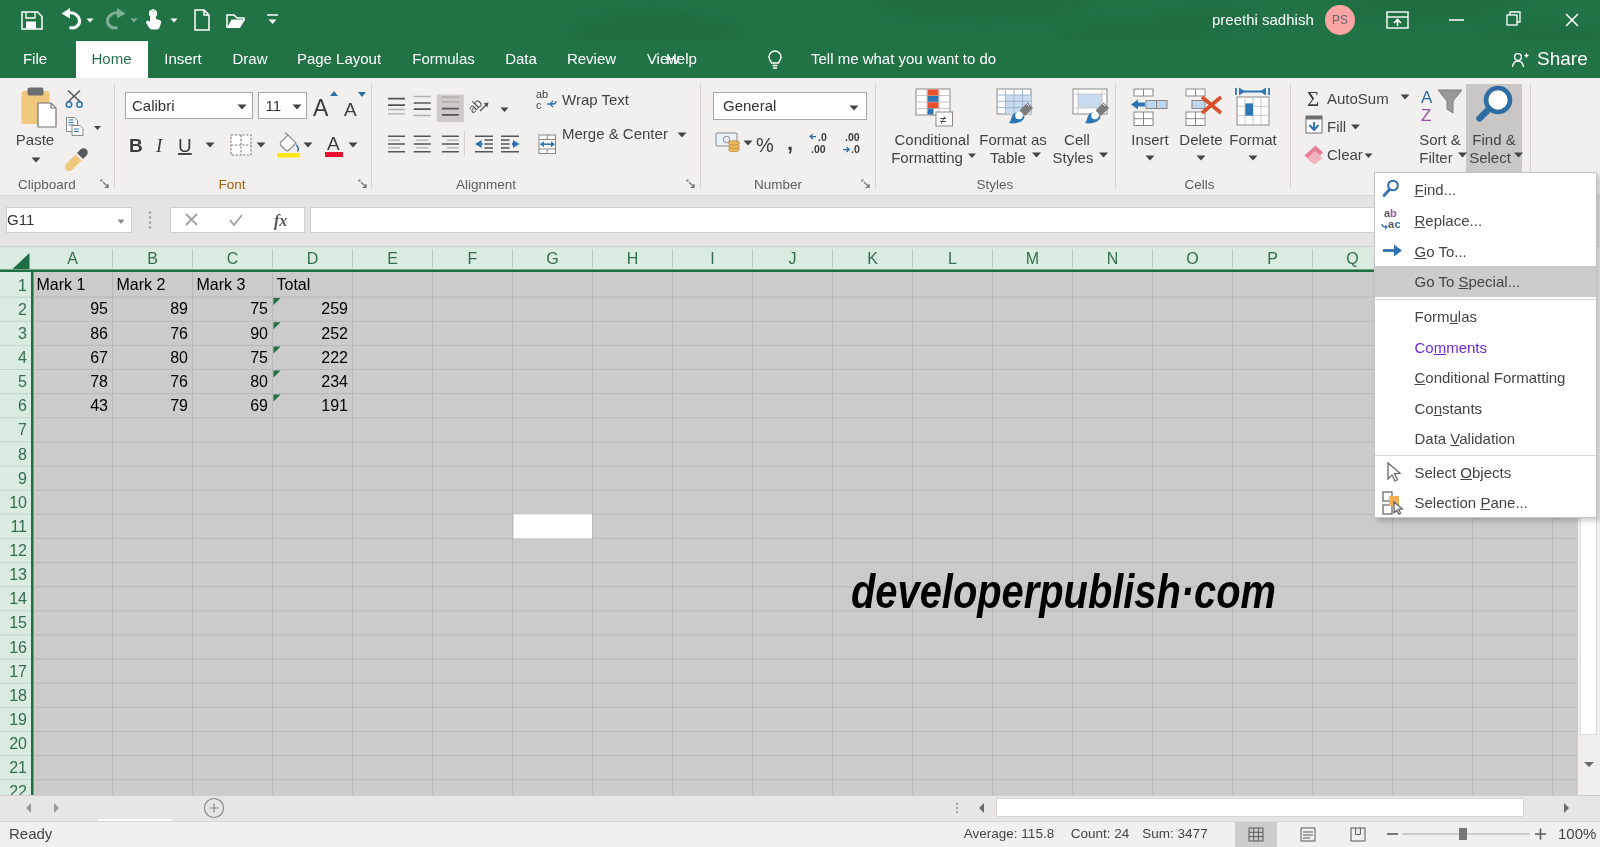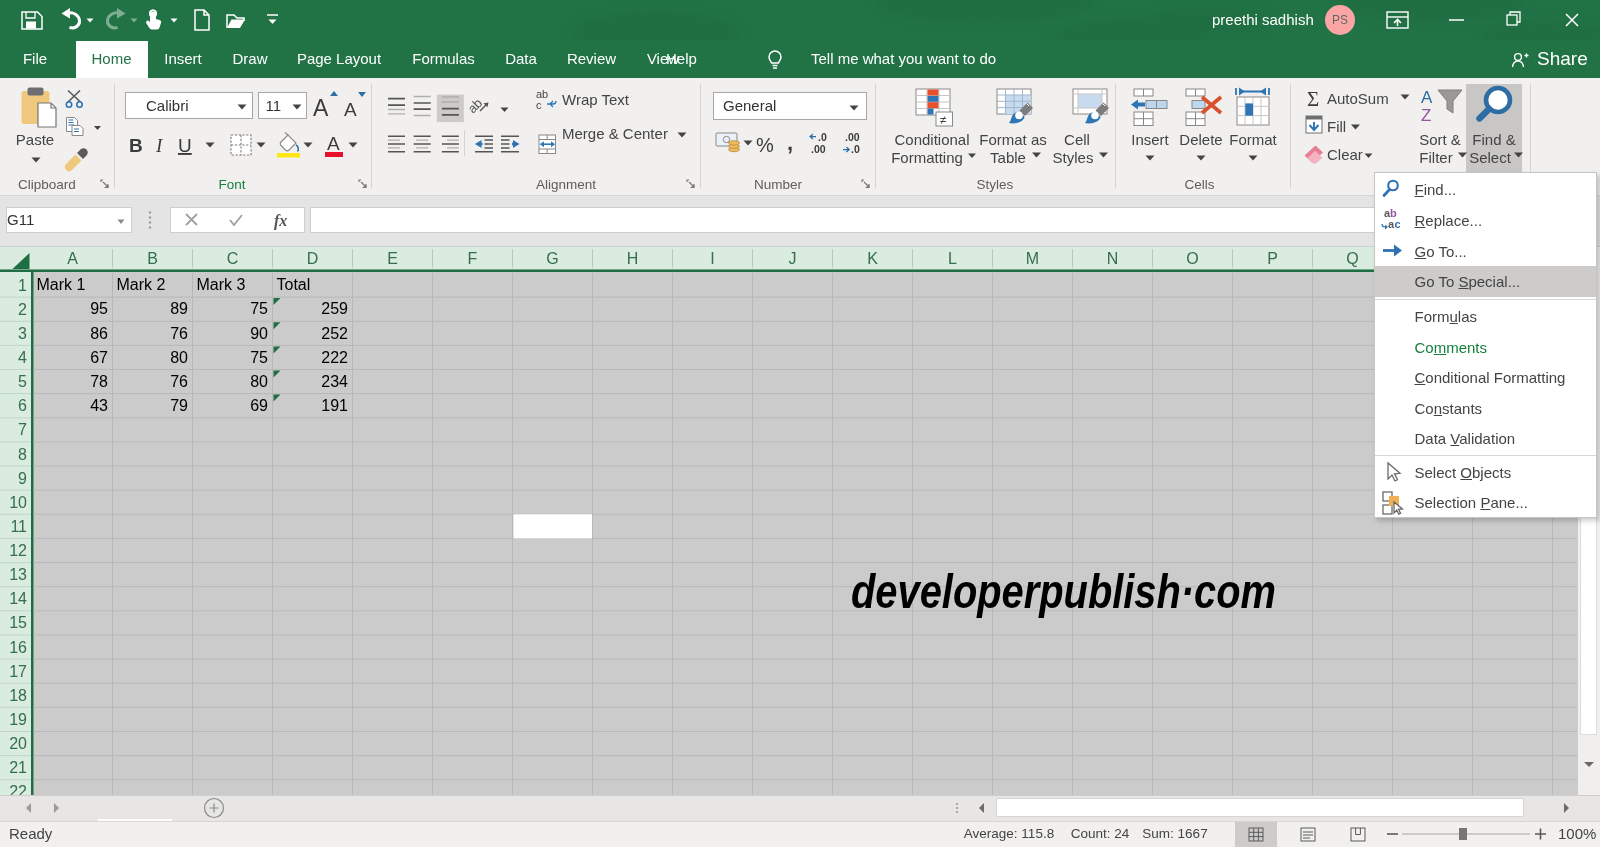--- a/index.html
+++ b/index.html
@@ -99,22 +99,22 @@
 </div>
 <div class="abs" style="left:0;top:78px;width:1600px;height:118px;background:#f1f0ef;border-bottom:1px solid #d8d6d4">
 <div class="abs" style="left:113.5px;top:6px;width:1px;height:104px;background:#d5d2cf"></div>
 <div class="abs" style="left:371px;top:6px;width:1px;height:104px;background:#d5d2cf"></div>
 <div class="abs" style="left:700px;top:6px;width:1px;height:104px;background:#d5d2cf"></div>
 <div class="abs" style="left:875px;top:6px;width:1px;height:104px;background:#d5d2cf"></div>
 <div class="abs" style="left:1114.5px;top:6px;width:1px;height:104px;background:#d5d2cf"></div>
 <div class="abs" style="left:1289.5px;top:6px;width:1px;height:104px;background:#d5d2cf"></div>
 <div class="abs" style="left:1530px;top:6px;width:1px;height:104px;background:#d5d2cf"></div>
 <div class="abs" style="left:-23px;top:99px;width:140px;text-align:center;font-size:13.5px;color:#5f5d5b">Clipboard</div>
-<div class="abs" style="left:162px;top:99px;width:140px;text-align:center;font-size:13.5px;color:#15803d">Font</div>
-<div class="abs" style="left:456px;top:99px;width:140px;text-align:right;font-size:13.5px;color:#5f5d5b">Alignment</div>
+<div class="abs" style="left:162px;top:99px;width:140px;text-align:center;font-size:13.5px;color:#a16207">Font</div>
+<div class="abs" style="left:456px;top:99px;width:140px;text-align:left;font-size:13.5px;color:#5f5d5b">Alignment</div>
 <div class="abs" style="left:708px;top:99px;width:140px;text-align:center;font-size:13.5px;color:#5f5d5b">Number</div>
 <div class="abs" style="left:925px;top:99px;width:140px;text-align:center;font-size:13.5px;color:#5f5d5b">Styles</div>
 <div class="abs" style="left:1129.5px;top:99px;width:140px;text-align:center;font-size:13.5px;color:#5f5d5b">Cells</div>
 <svg class="abs" style="left:99px;top:100px" width="12" height="12" viewBox="0 0 12 12" stroke="#7a7876" fill="none">
       <path d="M2 4 v-2 h2 M4 4 l4 4 M9 6 v3.5 h-3.5" stroke-width="1.2"></path>
       <path d="M9.5 9.5 l-3 -0.6 2.4 -2.4 z" fill="#7a7876" stroke="none"></path>
     </svg>
 <svg class="abs" style="left:357px;top:100px" width="12" height="12" viewBox="0 0 12 12" stroke="#7a7876" fill="none">
       <path d="M2 4 v-2 h2 M4 4 l4 4 M9 6 v3.5 h-3.5" stroke-width="1.2"></path>
       <path d="M9.5 9.5 l-3 -0.6 2.4 -2.4 z" fill="#7a7876" stroke="none"></path>
@@ -147,21 +147,21 @@
  <path d="M68.5 42 h5 M68.5 44.5 h5 M68.5 47 h6" stroke="#2e75b5"></path>
  <path d="M72 47.5 h8 l3 3 v7 h-11 z"></path>
  <path d="M74 51 h5 M74 53.5 h5" stroke="#2e75b5"></path>
 </g>
 <path d="M94 48 l7 0 l-3.5 4 z" fill="#444" stroke="none"></path>
 <g>
  <path d="M66 86 l9.5 -9.5 6 6 -9.5 9.5 c-1.7 1.7 -4.3 1.7 -6 0 c-1.7 -1.7 -1.7 -4.3 0 -6 z" fill="#efc87e"></path>
  <path d="M77 75 l3.5 -3.5 c1.7 -1.7 4.3 -1.7 6 0 c1.7 1.7 1.7 4.3 0 6 l-3.5 3.5 z" fill="#5a5a5a"></path>
 </g>
 </svg>
-<div class="abs" style="left:125px;top:92px;width:128px;height:27px;background:#fff;border:1px solid #a9a7a5;font-size:15px;color:#333;line-height:25px;padding-left:20px">Calibri</div>
+<div class="abs" style="left:125px;top:92px;width:128px;height:27px;background:#fff;border:1px solid #a9a7a5;font-size:15px;color:#333;line-height:25px;padding-left:6px">Calibri</div>
 <svg class="abs" style="left:236px;top:101px" width="12" height="10" viewBox="0 0 12 10">
     <path d="M1.5 3.6 l9 0 l-4.5 5 z" fill="#444" stroke="none"></path>
   </svg>
 <div class="abs" style="left:257.5px;top:92px;width:49px;height:27px;background:#fff;border:1px solid #a9a7a5;font-size:15px;color:#333;line-height:25px;padding-left:7px">11</div>
 <svg class="abs" style="left:291px;top:101px" width="12" height="10" viewBox="0 0 12 10">
     <path d="M1.5 3.6 l9 0 l-4.5 5 z" fill="#444" stroke="none"></path>
   </svg>
 <svg class="abs" style="left:310px;top:88px" width="60" height="36" viewBox="0 0 60 36">
 <text x="3" y="28" font-size="23" fill="#3b3b3b">A</text>
     <path d="M20 8 l4 -5 4 5 z" fill="#2d6da3"></path>
@@ -584,21 +584,21 @@
     <path d="M34 8 l-5 5 5 5 z" fill="#6a6a6a"></path>
   </svg>
 <div class="abs" style="left:996px;top:798px;width:528px;height:19px;background:#fff;border:1px solid #d6d5d4;border-radius:2px"></div>
 <svg class="abs" style="left:1552px;top:795px" width="30" height="26" viewBox="0 0 30 26">
     <path d="M12 8 l5 5 -5 5 z" fill="#6a6a6a"></path>
   </svg>
 <div class="abs" style="left:0;top:821px;width:1600px;height:26px;background:#f1f0ef;border-top:1px solid #d8d6d4"></div>
 <div class="abs" style="left:9px;top:821px;height:26px;line-height:26px;font-size:15px;color:#444444">Ready</div>
 <div class="abs" style="left:929px;top:821px;width:160px;text-align:center;height:26px;line-height:26px;font-size:13.5px;color:#444444">Average: 115.8</div>
 <div class="abs" style="left:1020px;top:821px;width:160px;text-align:center;height:26px;line-height:26px;font-size:13.5px;color:#444444">Count: 24</div>
-<div class="abs" style="left:1095px;top:821px;width:160px;text-align:center;height:26px;line-height:26px;font-size:13.5px;color:#444444">Sum: 1667</div>
+<div class="abs" style="left:1095px;top:821px;width:160px;text-align:center;height:26px;line-height:26px;font-size:13.5px;color:#444444">Sum: 3477</div>
 <div class="abs" style="left:1235px;top:822px;width:42px;height:25px;background:#cecccb"></div>
 <svg class="abs" style="left:1235px;top:822px" width="140" height="25" viewBox="0 0 140 25">
 <g stroke="#5a5a5a" fill="none">
  <rect x="14" y="6" width="14" height="13"></rect>
       <path d="M14 10.3 h14 M14 14.6 h14 M18.7 6 v13 M23.4 6 v13"></path>
  <g transform="translate(66,0)">
         <rect x="0" y="6" width="14" height="13"></rect>
         <path d="M2 10 h10 M2 13 h10 M2 16 h7"></path>
       </g>
  <g transform="translate(116,0)">
@@ -615,21 +615,21 @@
 </svg>
 <div class="abs" style="left:1558px;top:821px;height:26px;line-height:26px;font-size:15px;color:#444444">100%</div>
 <div class="abs" style="left:1373.5px;top:171.5px;width:223.5px;height:346px;background:#fff;border:1px solid #c6c6c6;box-shadow:3px 3px 5px rgba(0,0,0,0.2)"></div>
 <div class="abs" style="left:1414.5px;top:173.5px;height:31px;line-height:31px;font-size:15px;color:#444;white-space:nowrap"><span style="text-decoration:underline">F</span>ind...</div>
 <div class="abs" style="left:1414.5px;top:204.5px;height:31px;line-height:31px;font-size:15px;color:#444;white-space:nowrap"><span style="text-decoration:underline">R</span>eplace...</div>
 <div class="abs" style="left:1414.5px;top:235.5px;height:31px;line-height:31px;font-size:15px;color:#444;white-space:nowrap"><span style="text-decoration:underline">G</span>o To...</div>
 <div class="abs" style="left:1374.5px;top:266.0px;width:221.5px;height:31px;background:#cdcccb"></div>
 <div class="abs" style="left:1414.5px;top:266.0px;height:31px;line-height:31px;font-size:15px;color:#444;white-space:nowrap">Go To <span style="text-decoration:underline">S</span>pecial...</div>
 <div class="abs" style="left:1375px;top:299.0px;width:220.5px;height:1px;background:#d9d8d7"></div>
 <div class="abs" style="left:1414.5px;top:301.0px;height:31px;line-height:31px;font-size:15px;color:#444;white-space:nowrap">Form<span style="text-decoration:underline">u</span>las</div>
-<div class="abs" style="left:1414.5px;top:331.5px;height:31px;line-height:31px;font-size:15px;color:#15803d;white-space:nowrap">Co<span style="text-decoration:underline">m</span>ments</div>
+<div class="abs" style="left:1414.5px;top:331.5px;height:31px;line-height:31px;font-size:15px;color:#6d28d9;white-space:nowrap">Co<span style="text-decoration:underline">m</span>ments</div>
 <div class="abs" style="left:1414.5px;top:362.0px;height:31px;line-height:31px;font-size:15px;color:#444;white-space:nowrap"><span style="text-decoration:underline">C</span>onditional Formatting</div>
 <div class="abs" style="left:1414.5px;top:392.5px;height:31px;line-height:31px;font-size:15px;color:#444;white-space:nowrap">Co<span style="text-decoration:underline">n</span>stants</div>
 <div class="abs" style="left:1414.5px;top:423.0px;height:31px;line-height:31px;font-size:15px;color:#444;white-space:nowrap">Data <span style="text-decoration:underline">V</span>alidation</div>
 <div class="abs" style="left:1375px;top:454.5px;width:220.5px;height:1px;background:#d9d8d7"></div>
 <div class="abs" style="left:1414.5px;top:456.5px;height:31px;line-height:31px;font-size:15px;color:#444;white-space:nowrap">Select <span style="text-decoration:underline">O</span>bjects</div>
 <div class="abs" style="left:1414.5px;top:487.0px;height:31px;line-height:31px;font-size:15px;color:#444;white-space:nowrap">Selection <span style="text-decoration:underline">P</span>ane...</div>
 <svg class="abs" style="left:1373.5px;top:171.5px" width="42" height="346" viewBox="0 0 42 346">
 <g fill="none" stroke="#2f70b1">
  <circle cx="19" cy="13.5" r="4.8" stroke-width="2.1"></circle>
  <path d="M15.5 17.5 l-5.5 6" stroke-width="2.7" stroke-linecap="round"></path>

